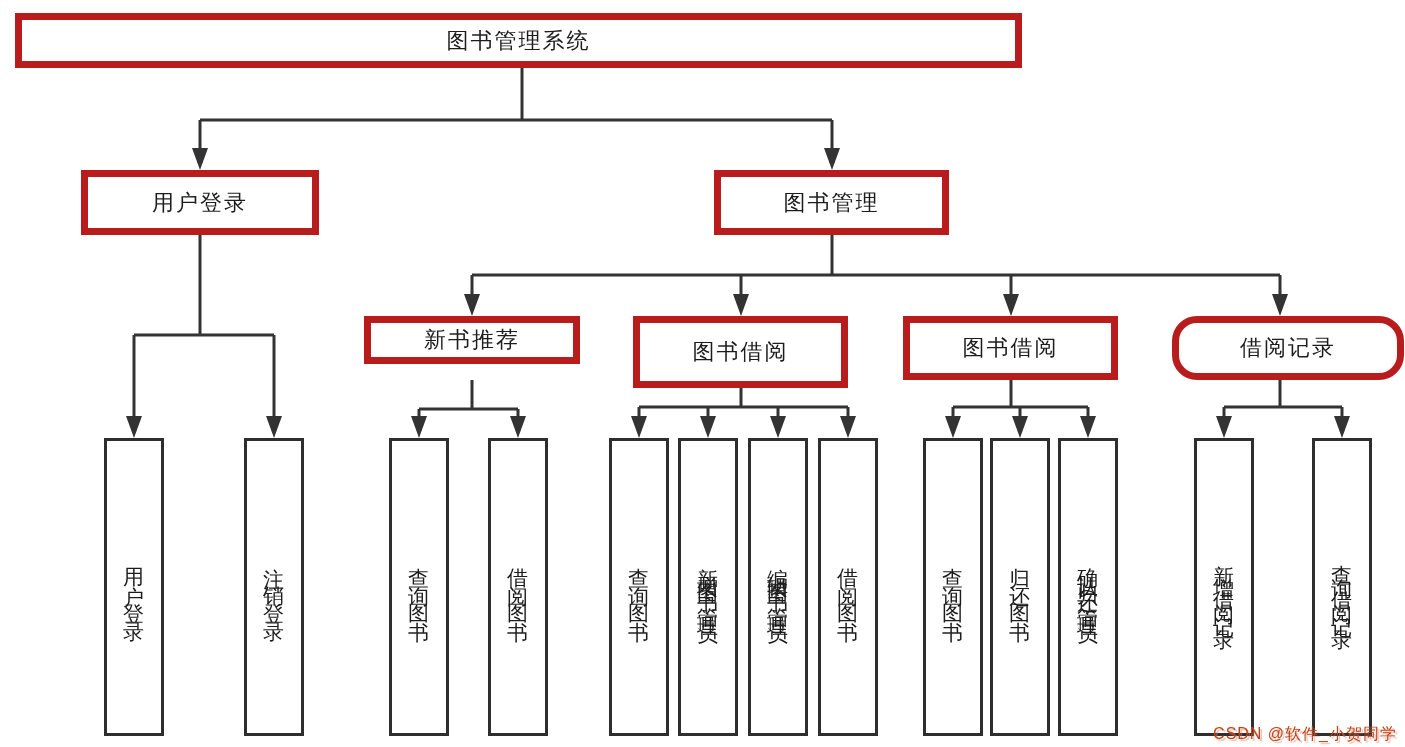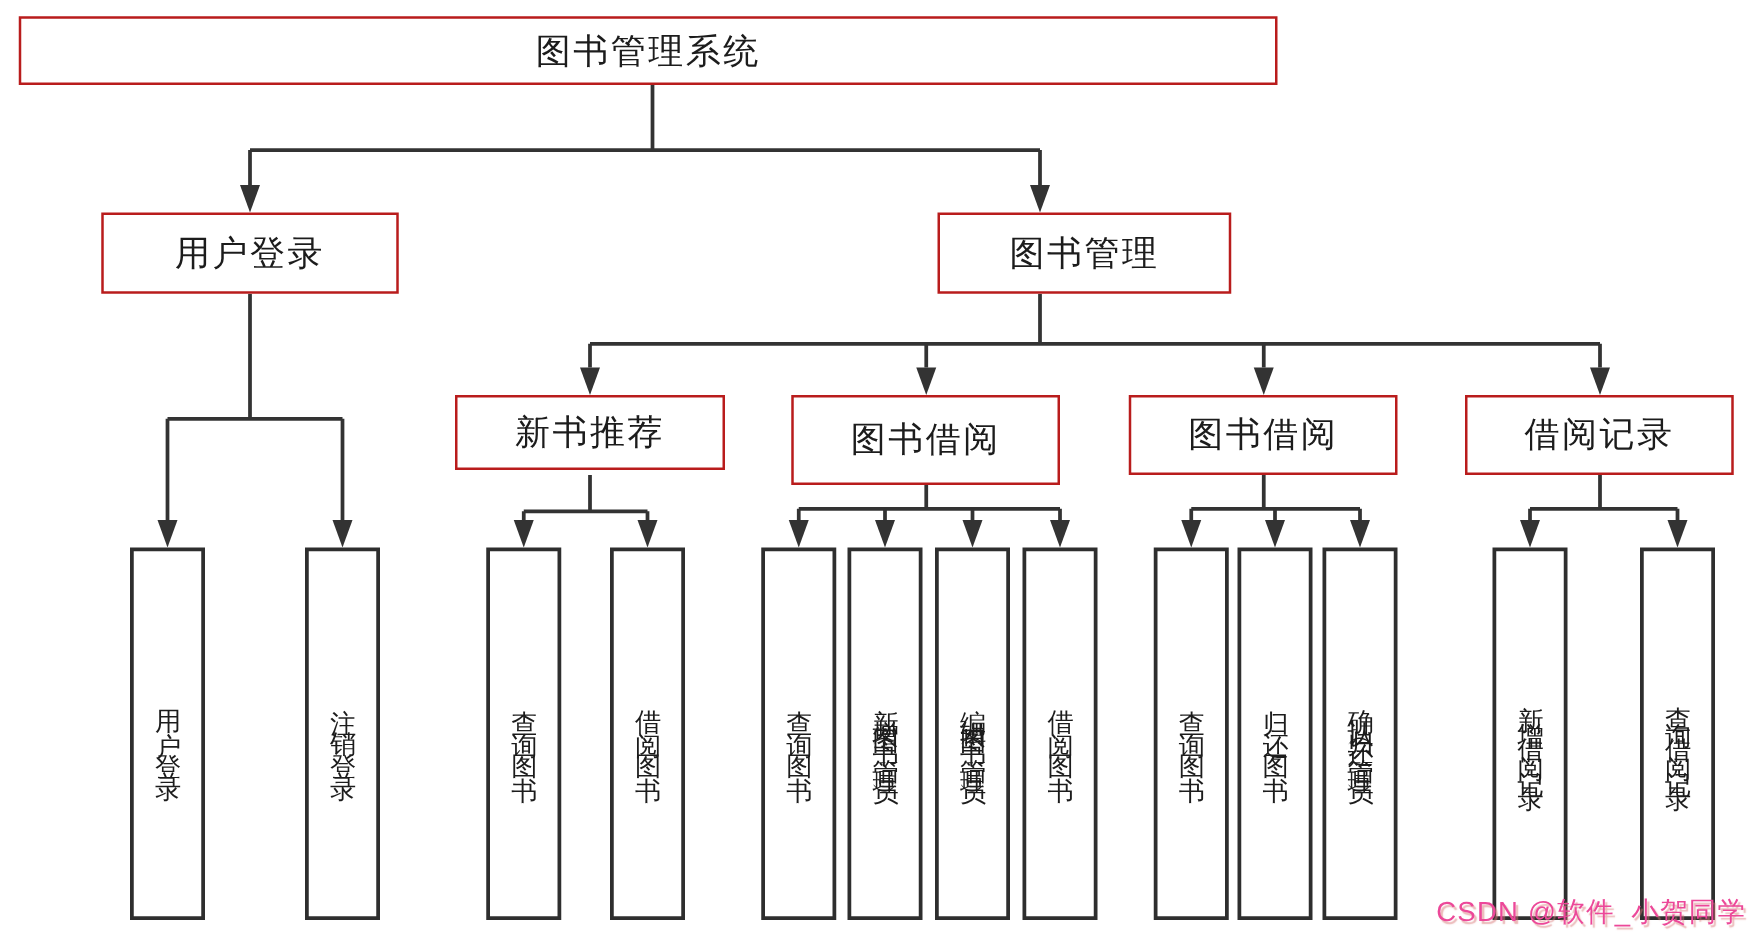--- a/index.html
+++ b/index.html
@@ -13,26 +13,26 @@
   }
   #connectors {
     position: absolute;
     left: 0; top: 0;
     width: 1405px; height: 747px;
     pointer-events: none;
   }
   .box {
     position: absolute;
     box-sizing: border-box;
-    border: 2px solid #b91c1c;
+    border: 7px solid #b91c1c;
     background: #ffffff;
     display: flex;
     align-items: center;
     justify-content: center;
-    font-size: 28px;
+    font-size: 22px;
     color: #1c1c1c;
     letter-spacing: 2px;
     white-space: nowrap;
   }
   .leaf {
     position: absolute;
     top: 438px;
     width: 60px;
     height: 298px;
     box-sizing: border-box;
@@ -49,22 +49,22 @@
     line-height: 1;
     color: #1c1c1c;
   }
   .sp-wide  { letter-spacing: 18px; }  
   .sp-mid   { letter-spacing: 13px; }  
   .sp-tight { letter-spacing: 8px; }   
   #watermark {
     position: absolute;
     right: 8px;
     bottom: 2px;
-    font-size: 22px;
-    color: #ec4899;
+    font-size: 16px;
+    color: #c2410c;
     text-shadow: 2px 2px 1px rgba(217, 122, 122, 0.55);
     letter-spacing: 1px;
     z-index: 5;
     white-space: nowrap;
   }
 </style>
 </head>
 <body>
 
 <div id="canvas">
@@ -134,26 +134,26 @@
       <polygon points="1012,416 1028,416 1020,438"></polygon>
       <polygon points="1080,416 1096,416 1088,438"></polygon>
       <polygon points="1216,416 1232,416 1224,438"></polygon>
       <polygon points="1334,416 1350,416 1342,438"></polygon>
     </g>
   </svg>
 
   <div class="box" style="left:15px; top:13px; width:1007px; height:55px;">图书管理系统</div>
 
   <div class="box" style="left:81px; top:170px; width:238px; height:65px;">用户登录</div>
-  <div class="box" style="left:714px; top:170px; width:235px; height:65px;margin-left:36px;">图书管理</div>
+  <div class="box" style="left:714px; top:170px; width:235px; height:65px;">图书管理</div>
 
-  <div class="box" style="left:364px; top:316px; width:216px; height:60px;">新书推荐</div>
+  <div class="box" style="left:364px; top:316px; width:216px; height:48px;">新书推荐</div>
   <div class="box" style="left:633px; top:316px; width:215px; height:72px;">图书借阅</div>
   <div class="box" style="left:903px; top:316px; width:215px; height:64px;">图书借阅</div>
-  <div class="box" style="left:1172px; top:316px; width:215px; height:64px;">借阅记录</div>
+  <div class="box" style="left:1172px; top:316px; width:232px; height:64px;border-radius:25px;">借阅记录</div>
 
   <div class="leaf" style="left:104px;">
     <span class="vtext sp-wide">用户登录</span>
   </div>
   <div class="leaf" style="left:244px;">
     <span class="vtext sp-wide">注销登录</span>
   </div>
 
   <div class="leaf" style="left:389px;">
     <span class="vtext sp-wide">查询图书</span>

